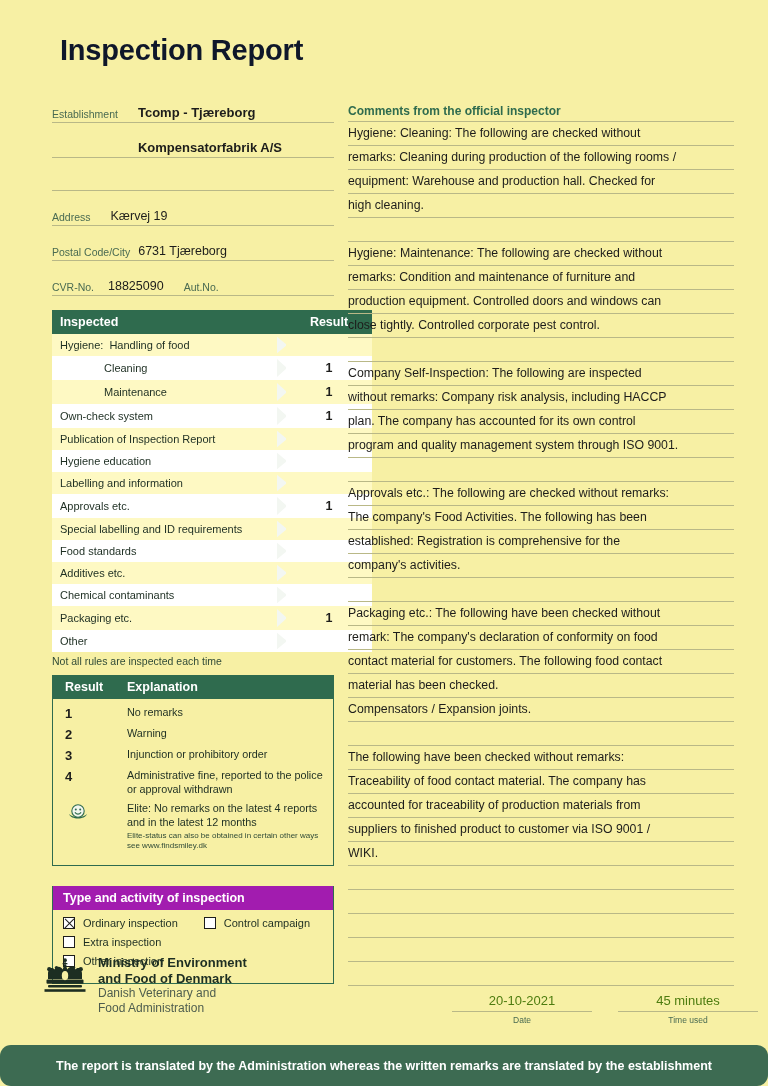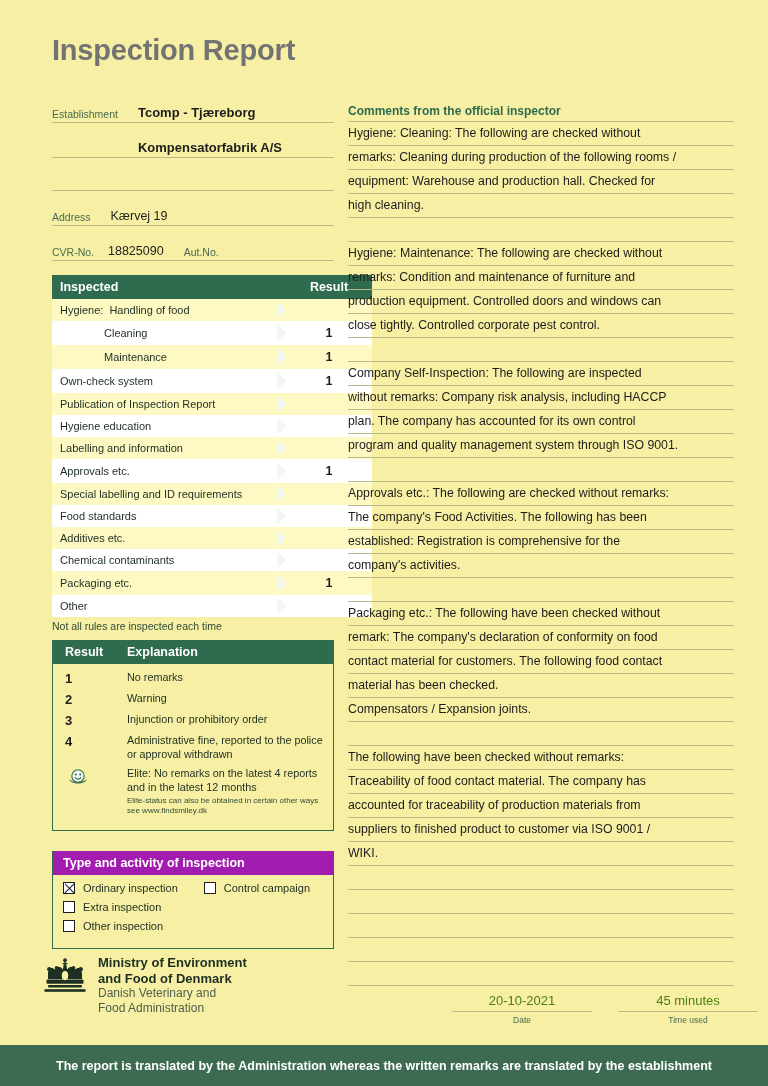--- a/index.html
+++ b/index.html
@@ -18,25 +18,25 @@
   .page {
     position: relative;
     width: 768px;
     height: 1086px;
     box-sizing: border-box;
   }
 
   
   .report-title {
     position: absolute;
-    left: 52px;
+    left: 60px;
     top: 34px;
     font-size: 29px;
     font-weight: bold;
-    color: #737373;
+    color: #0f172a;
     letter-spacing: -0.2px;
   }
 
   
   .left-col {
     position: absolute;
     left: 52px;
     top: 100px;
     width: 282px;
   }
@@ -297,20 +297,21 @@
     bottom: 0;
     width: 768px;
     height: 41px;
     background: #3d6b52;
     color: #ffffff;
     font-size: 12.5px;
     font-weight: bold;
     display: flex;
     align-items: center;
     justify-content: center;
+    border-radius: 11px;
   }
 </style>
 </head>
 <body>
 
 <div class="page">
 
   <div class="report-title">Inspection Report</div>
 
   <div class="left-col">
@@ -327,20 +328,25 @@
         <span class="field-value">Kompensatorfabrik A/S</span>
       </div>
       <div class="spacer-row"></div>
     </div>
 
     <div class="fields-block2">
       <div class="field-row">
         <span class="field-label">Address</span>
         <span class="gap-20"></span>
         <span class="field-value normal">Kærvej 19</span>
+      </div>
+      <div class="field-row">
+        <span class="field-label">Postal Code/City</span>
+        <span class="gap-8"></span>
+        <span class="field-value normal">6731 Tjæreborg</span>
       </div>
       <div class="field-row">
         <span class="field-label">CVR-No.</span>
         <span class="gap-14"></span>
         <span class="field-value normal">18825090</span>
         <span class="gap-20"></span>
         <span class="field-label">Aut.No.</span>
       </div>
     </div>
 

